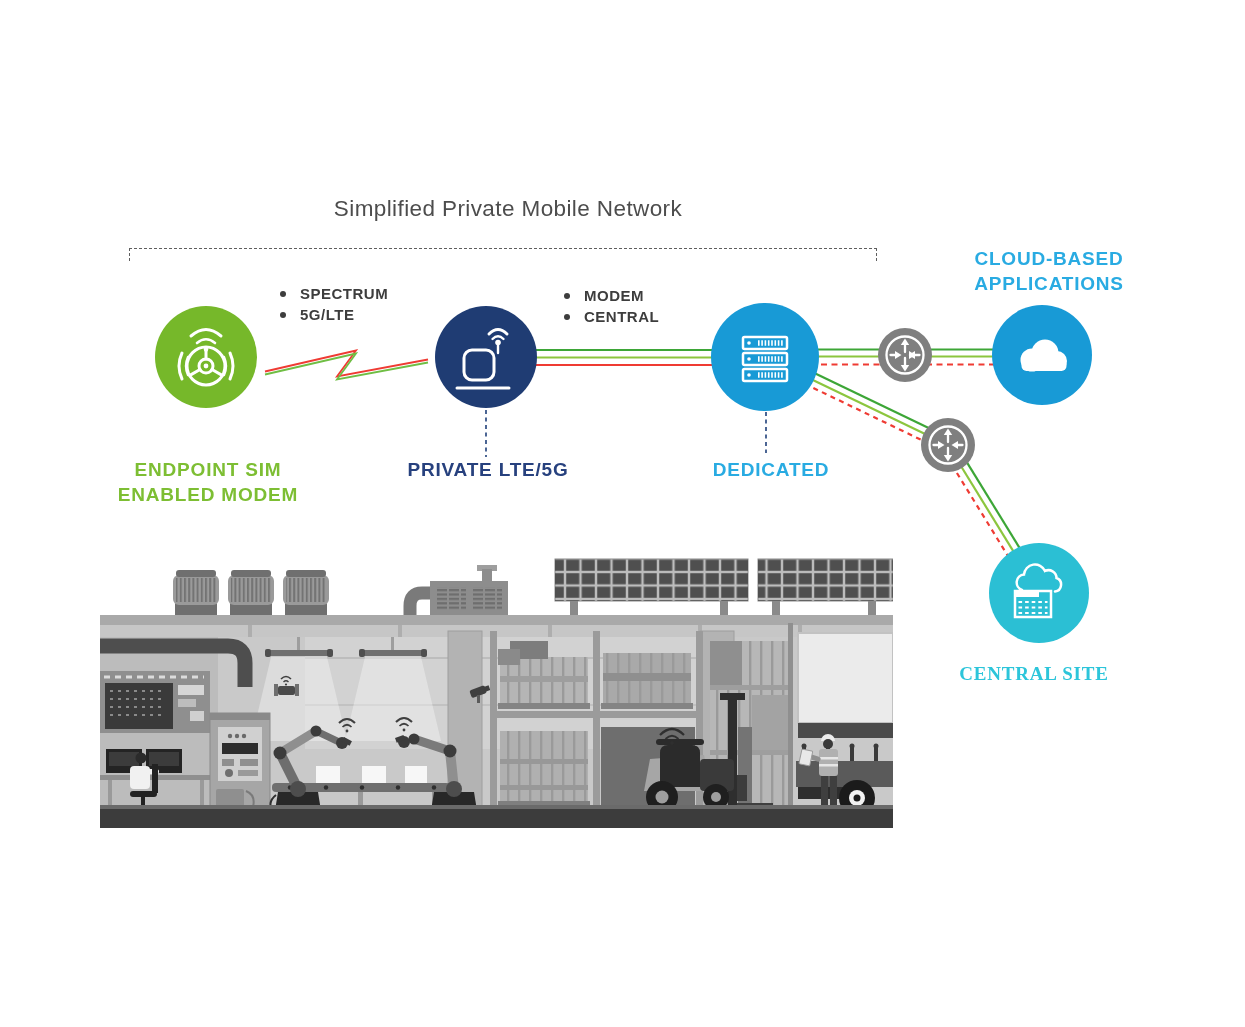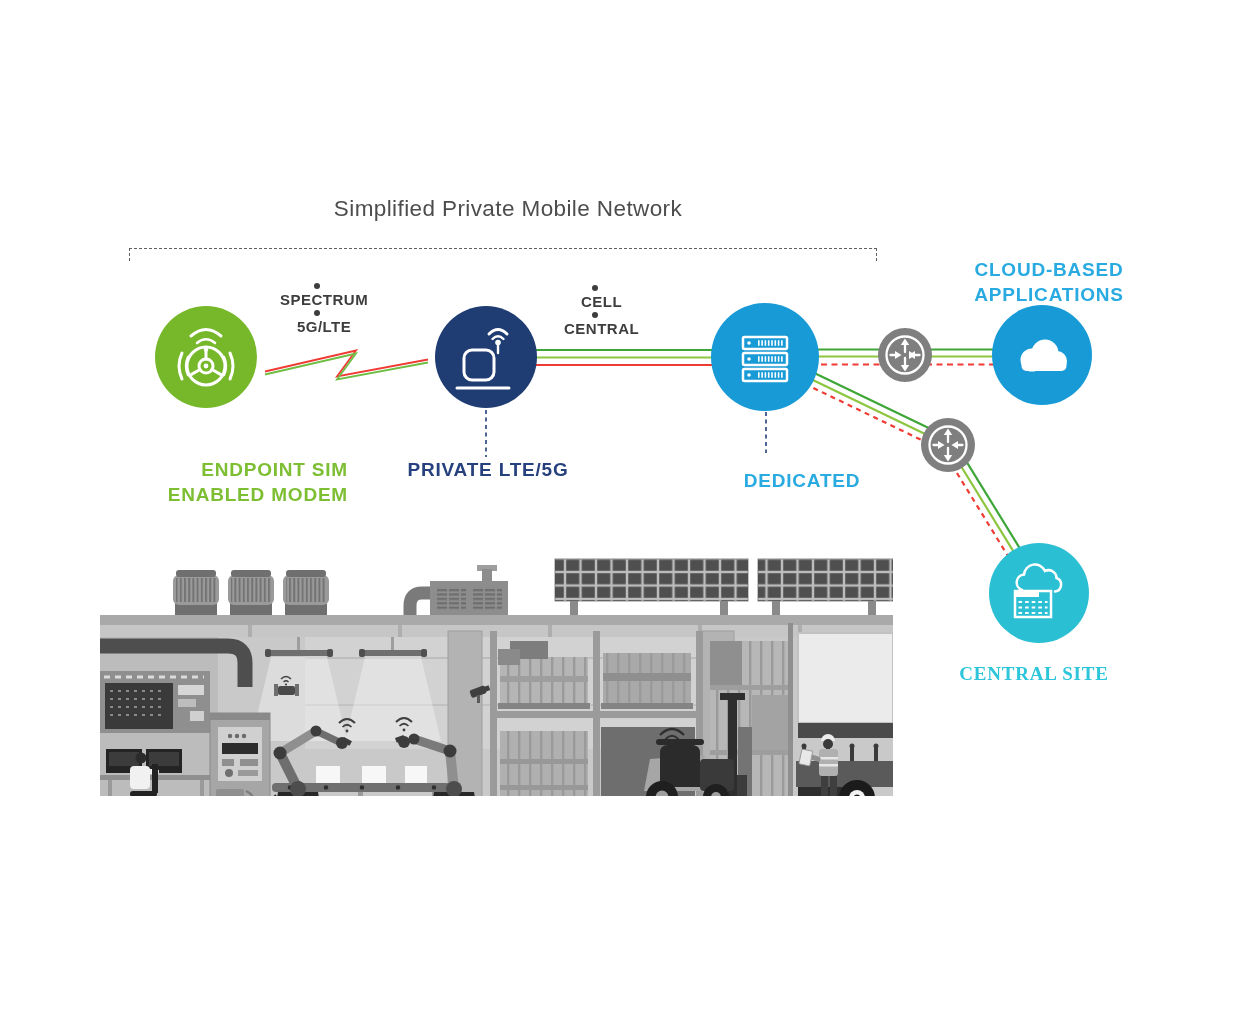--- a/index.html
+++ b/index.html
@@ -1,34 +1,34 @@
 <!DOCTYPE html>
 <html><head>
 <meta charset="utf-8">
 <style>
   html,body{margin:0;padding:0;background:#ffffff;}
-  .stage{position:relative;width:1245px;height:796px;background:#ffffff;overflow:hidden;
+  .stage{position:relative;width:1245px;height:1027px;background:#ffffff;overflow:hidden;
          font-family:"Liberation Sans", sans-serif;}
   .abs{position:absolute;}
   .title{left:158px;top:196px;width:700px;text-align:center;font-size:22.5px;
          color:#4d4d4d;letter-spacing:0.4px;}
   .bracket{left:129px;top:248px;width:746px;height:12px;
            border-top:1.5px dashed #5f5f5f;border-left:1.5px dashed #5f5f5f;
            border-right:1.5px dashed #5f5f5f;}
   .bullets{font-size:15px;font-weight:bold;color:#3d3d3d;letter-spacing:0.5px;line-height:21px;}
-  .bullet-row{display:flex;align-items:center;flex-direction:column;}
+  .bullet-row{display:flex;align-items:center;}
   .bullet-row .dot{width:6px;height:6px;border-radius:50%;background:#3d3d3d;
                    margin-right:14px;flex:0 0 auto;}
   .node{border-radius:50%;display:flex;align-items:center;justify-content:center;}
   .node svg{display:block;}
   .nlabel{width:280px;text-align:center;font-weight:bold;font-size:19px;
           letter-spacing:0.8px;line-height:25px;}
   .overlay{left:0;top:0;pointer-events:none;}
-  .lab-green{color:#7dbe33;text-align:right;} .lab-navy{color:#27417e;}
-  .lab-blue{color:#29abe2;margin-top:11px;}  .lab-teal{color:#2cc5da;}
+  .lab-green{color:#7dbe33;} .lab-navy{color:#27417e;}
+  .lab-blue{color:#29abe2;}  .lab-teal{color:#2cc5da;}
 </style>
 </head>
 <body>
 
 <div class="stage">
 
   <div class="abs title">Simplified Private Mobile Network</div>
 
   <div class="abs bracket"></div>
 
@@ -180,36 +180,36 @@
       <span>SPECTRUM</span>
       </div>
     <div class="bullet-row">
         <span class="dot"></span>
       <span>5G/LTE</span>
       </div>
   </div>
   <div class="abs bullets" style="left:564px;top:285px;">
     <div class="bullet-row">
         <span class="dot"></span>
-      <span>CELL</span>
+      <span>MODEM</span>
       </div>
     <div class="bullet-row">
         <span class="dot"></span>
       <span>CENTRAL</span>
       </div>
   </div>
 
   <div class="abs nlabel lab-green" style="left:68px;top:457px;">
     <div>ENDPOINT SIM</div>
       <div>ENABLED MODEM</div>
   </div>
   <div class="abs nlabel lab-navy" style="left:348px;top:457px;">
     <div>PRIVATE LTE/5G</div>
   </div>
-  <div class="abs nlabel lab-blue" style="left:662px;top:457px;">
+  <div class="abs nlabel lab-blue" style="left:631px;top:457px;">
     <div>DEDICATED</div>
   </div>
   <div class="abs nlabel lab-blue" style="left:909px;top:246px;">
     <div>CLOUD-BASED</div>
       <div>APPLICATIONS</div>
   </div>
   <div class="abs nlabel lab-teal" style="left:894px;top:661px;font-family:Liberation Serif, serif;">
     <div>CENTRAL SITE</div>
   </div>
 

